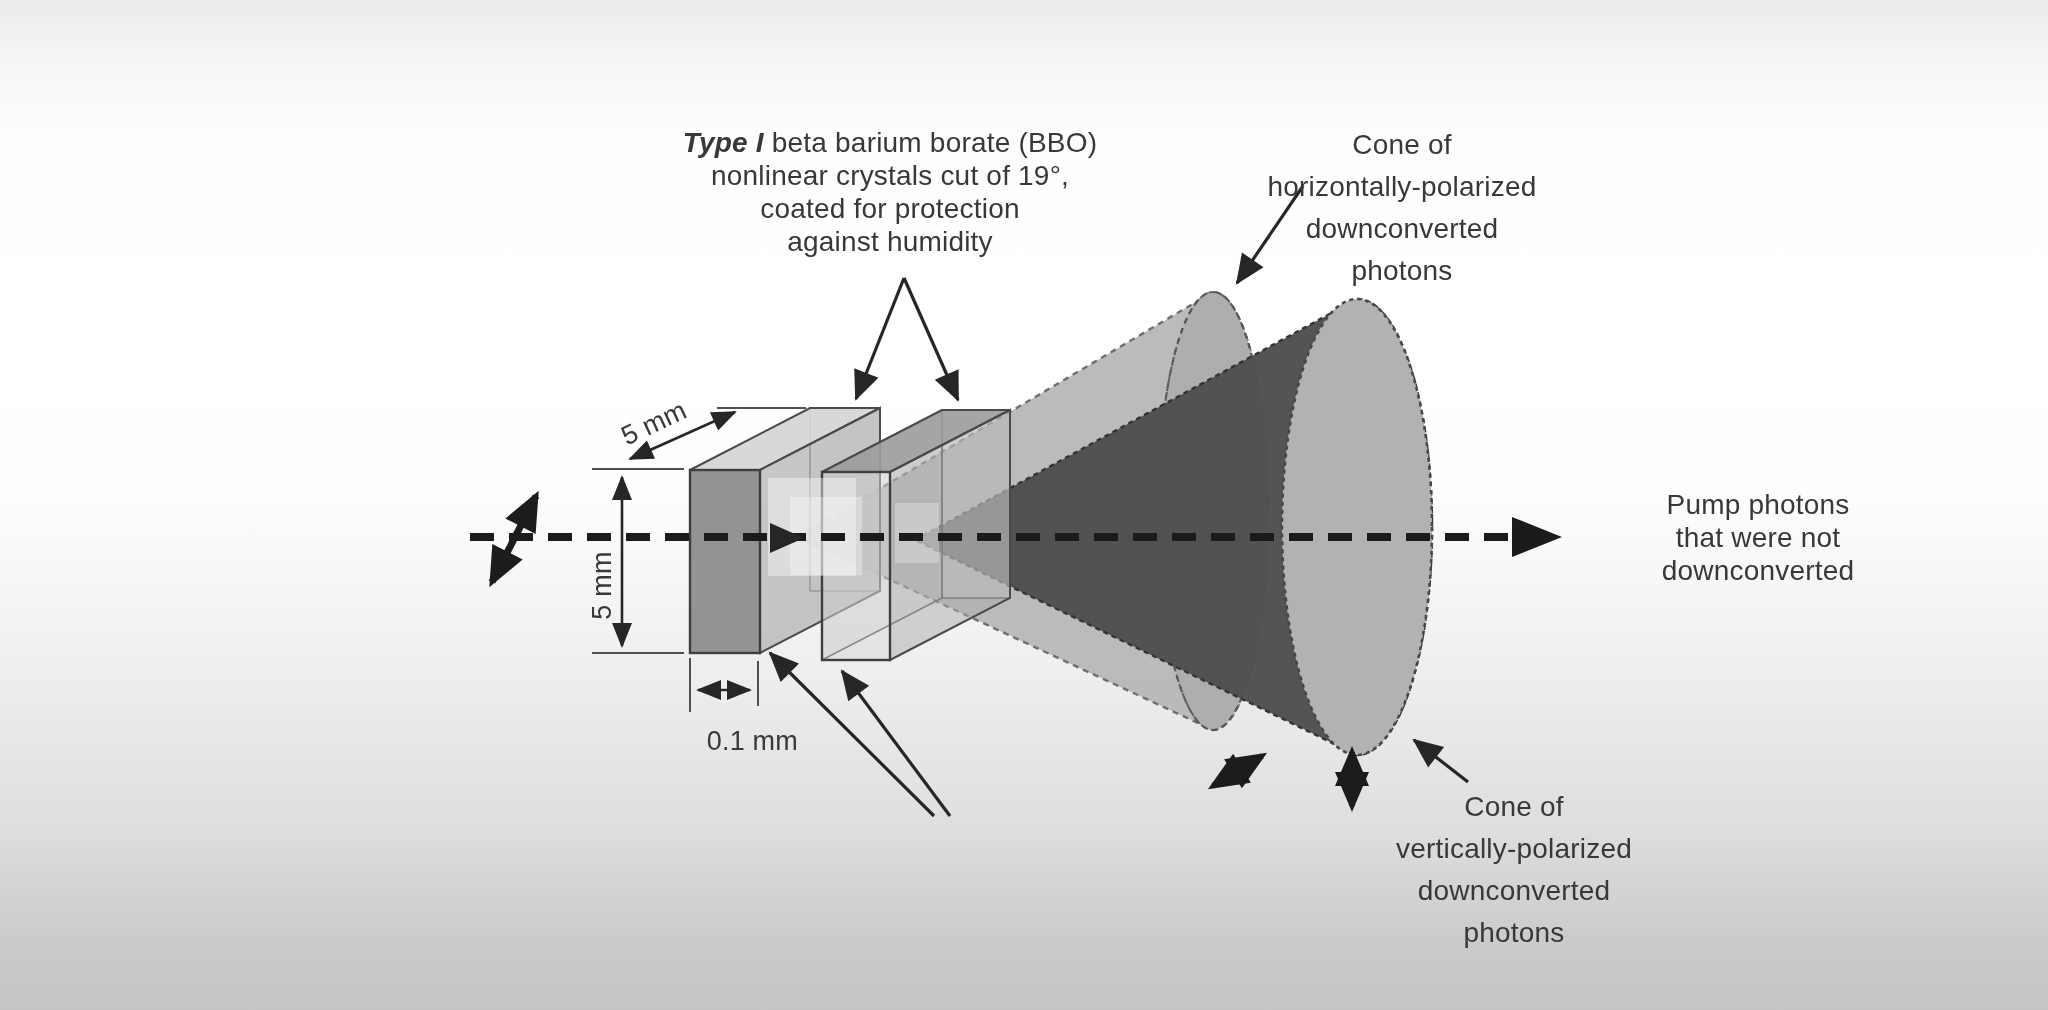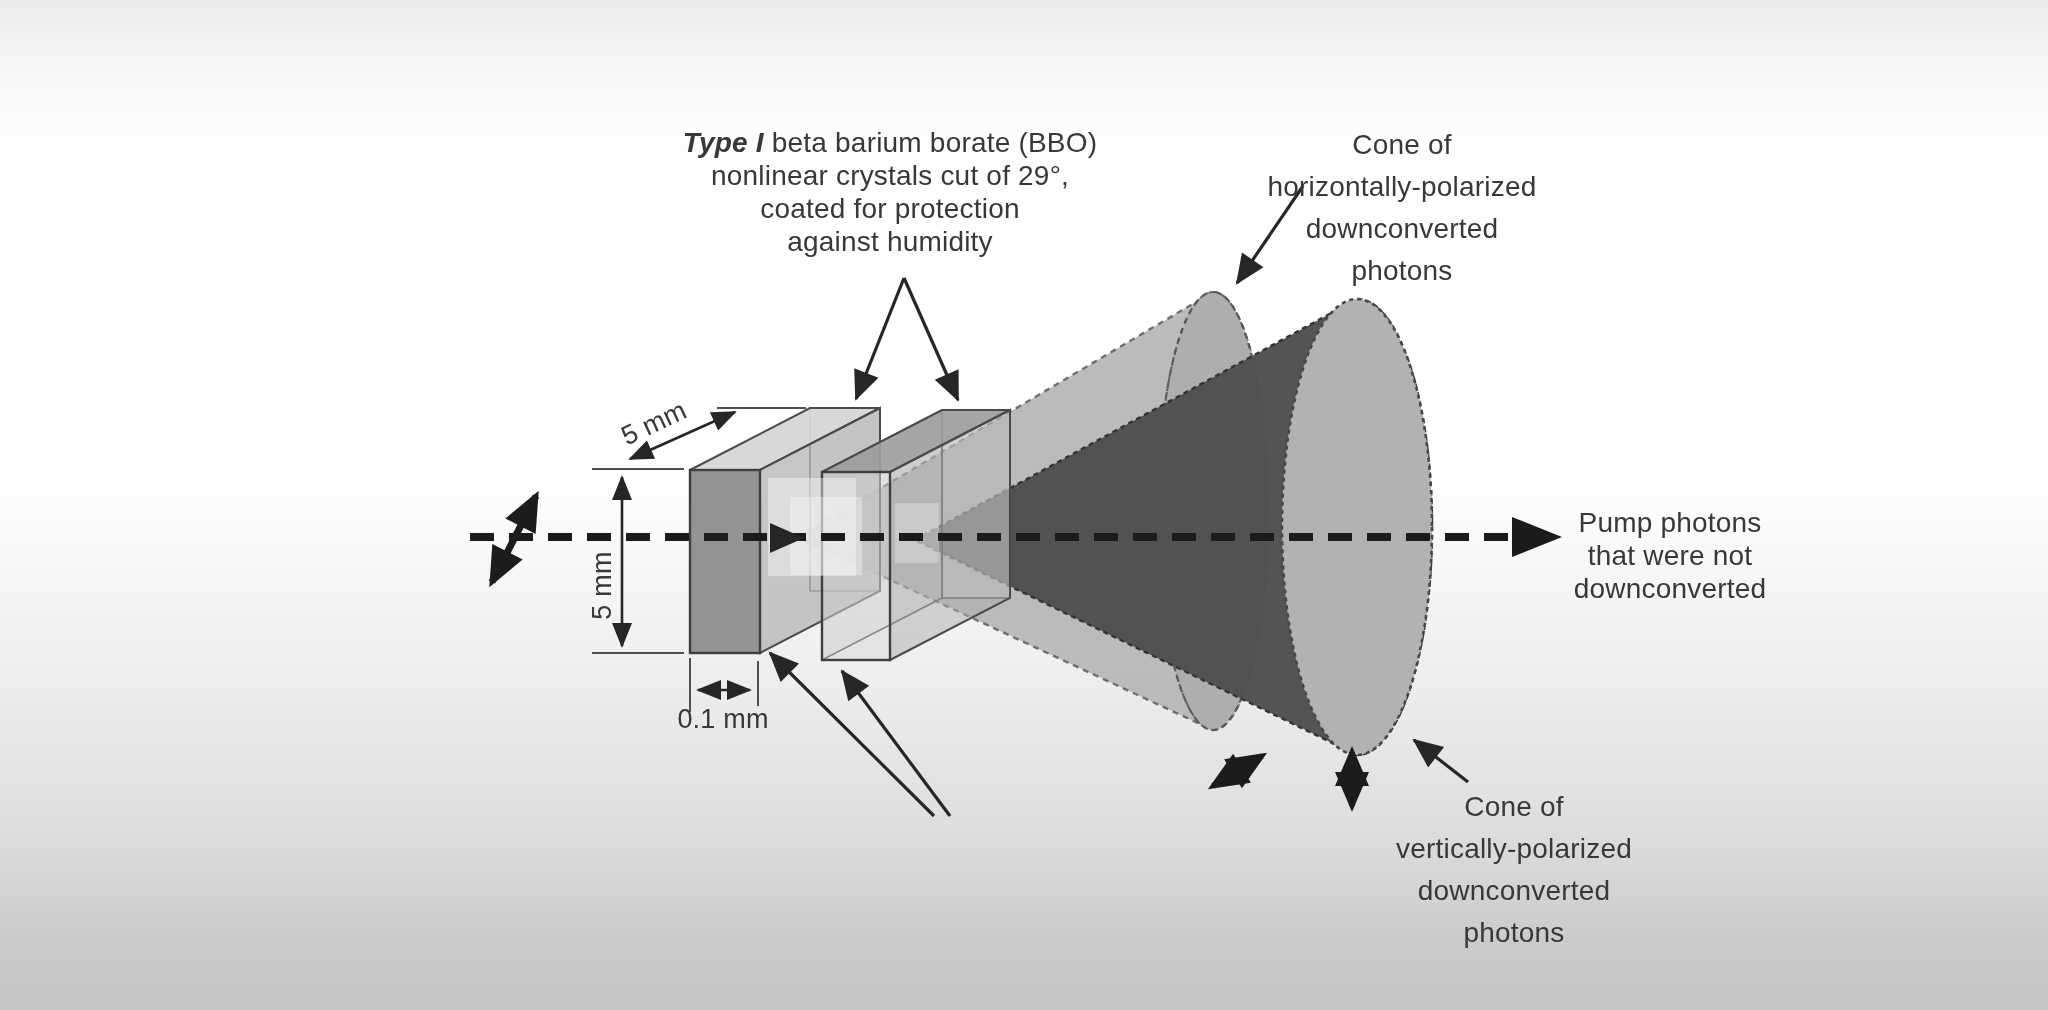--- a/index.html
+++ b/index.html
@@ -99,39 +99,39 @@
       <line x1="904" y1="278" x2="856" y2="399" marker-end="url(#ma)"></line>
       <line x1="904" y1="278" x2="958" y2="400" marker-end="url(#ma)"></line>
       <line x1="1303" y1="186" x2="1237" y2="283" marker-end="url(#ma)"></line>
       <line x1="934" y1="816" x2="770" y2="653" marker-end="url(#ma)"></line>
       <line x1="950" y1="816" x2="842" y2="671" marker-end="url(#ma)"></line>
       <line x1="1468" y1="782" x2="1414" y2="740" marker-end="url(#ma)"></line>
     </g>
   </svg>
 
   <div class="lbl" style="left:670px;top:126px;width:440px;"><span class="b">Type I</span><span> beta barium borate (BBO)
-nonlinear crystals cut of 29°,
+nonlinear crystals cut of 19°,
 coated for protection
 against humidity</span></div>
 
   <div class="lbl lh34" style="left:1242px;top:124px;width:320px;">Cone of
 horizontally-polarized
 downconverted
 photons</div>
 
 
-  <div class="lbl" style="left:1510px;top:488px;width:320px;margin-top:18px;">Pump photons
+  <div class="lbl" style="left:1598px;top:488px;width:320px;">Pump photons
 that were not
 downconverted</div>
 
 
   <div class="lbl lh34" style="left:1354px;top:786px;width:320px;">Cone of
 vertically-polarized
 downconverted
 photons</div>
 
   <div class="lbl dim rot-diag" style="left:599px;top:410px;width:110px;">5 mm</div>
 
   <div class="lbl dim rot-vert" style="left:547px;top:572px;width:110px;">5 mm</div>
 
-  <div class="lbl dim" style="left:648px;top:706px;width:150px;">0.1 mm</div>
+  <div class="lbl dim" style="left:648px;top:728px;width:150px;text-align:right;">0.1 mm</div>
 
 </div>
 
 </body></html>

